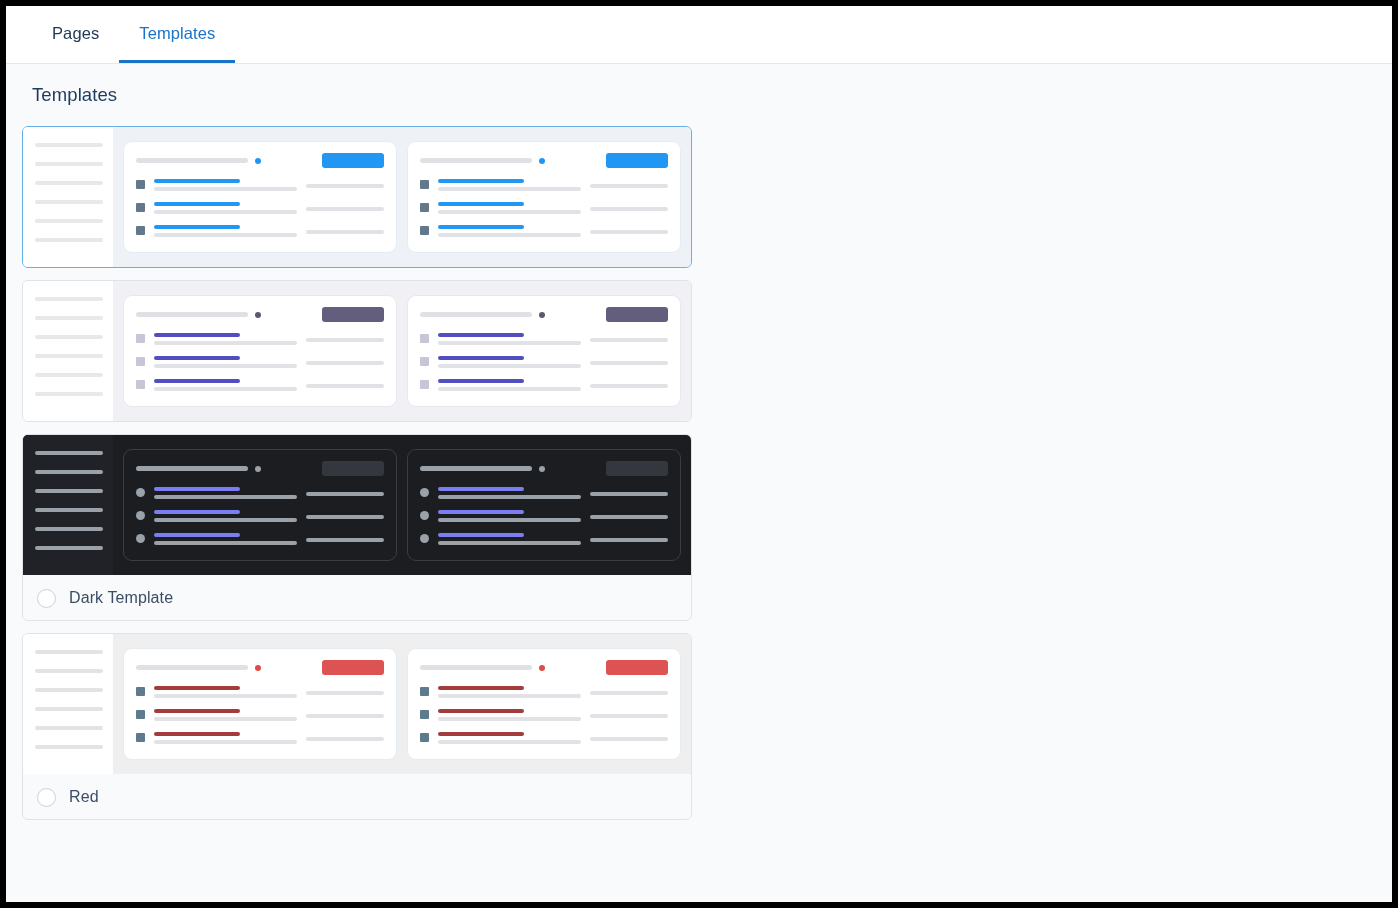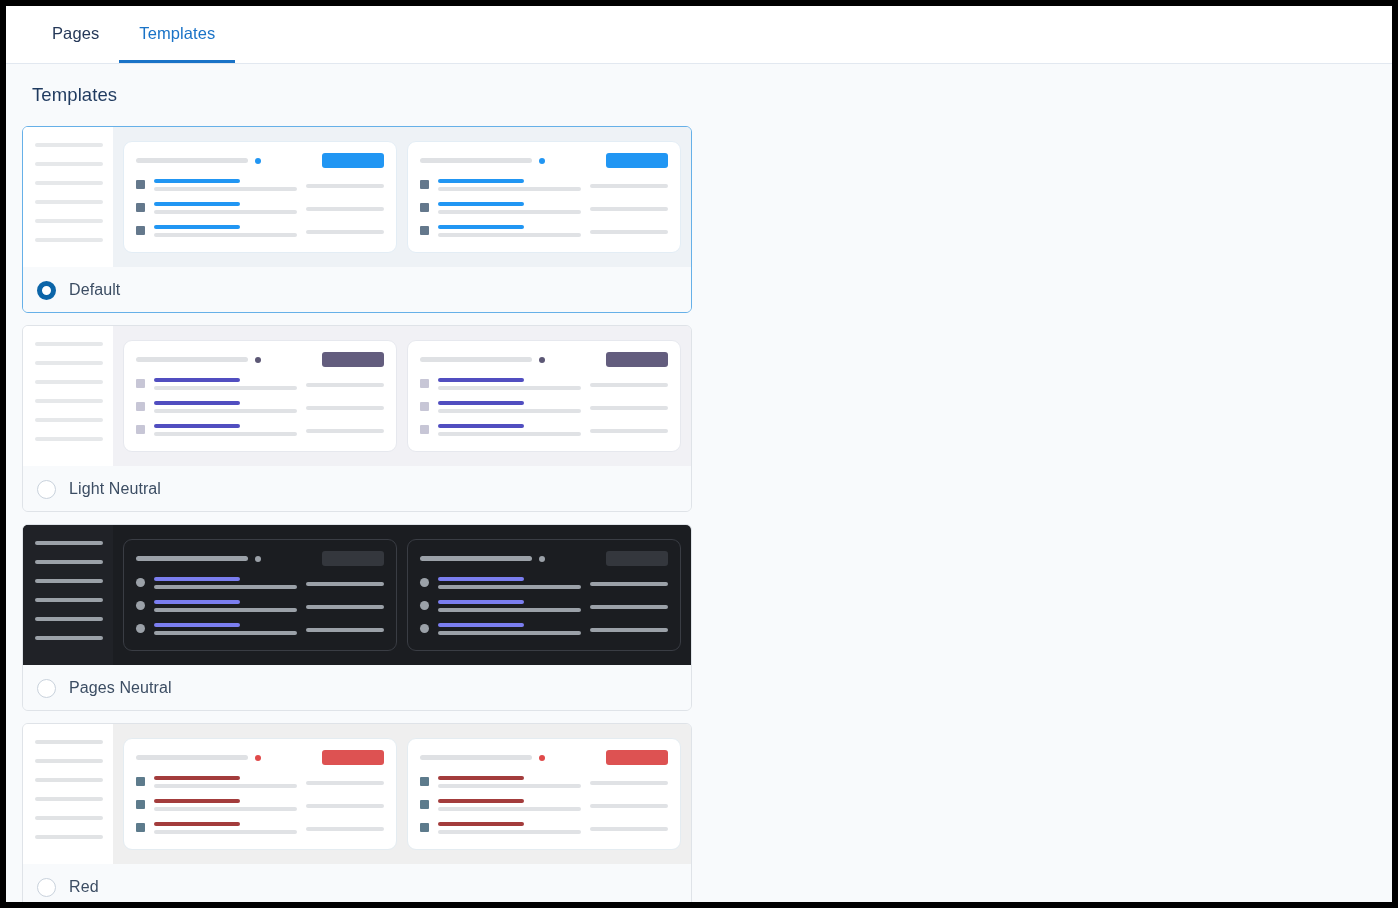--- a/index.html
+++ b/index.html
@@ -284,24 +284,20 @@
                     <div class="pv-sub" style="background:#e0e2e5"></div>
                   </div>
                   <div class="pv-right">
                     <div class="ln" style="background:#e0e2e5;margin-top:5px"></div>
                   </div>
                 </div>
               </div>
             </div>
           </div>
         </div>
-        <div class="card-foot">
-          <div class="radio checked"></div>
-          <div class="card-label">Default</div>
-        </div>
       </div>
       <div class="card">
         <div class="preview" style="background:#f1f1f5">
           <div class="pv-side" style="background:#ffffff">
             <div class="ln" style="background:#e6e8ea"></div>
             <div class="ln" style="background:#e6e8ea"></div>
             <div class="ln" style="background:#e6e8ea"></div>
             <div class="ln" style="background:#e6e8ea"></div>
             <div class="ln" style="background:#e6e8ea"></div>
             <div class="ln" style="background:#e6e8ea"></div>
@@ -383,24 +379,20 @@
                     <div class="pv-link" style="background:#514ec0"></div>
                     <div class="pv-sub" style="background:#e0e2e5"></div>
                   </div>
                   <div class="pv-right">
                     <div class="ln" style="background:#e0e2e5;margin-top:5px"></div>
                   </div>
                 </div>
               </div>
             </div>
           </div>
-        </div>
-        <div class="card-foot">
-          <div class="radio"></div>
-          <div class="card-label">Light Neutral</div>
         </div>
       </div>
       <div class="card">
         <div class="preview" style="background:#1b1d21">
           <div class="pv-side" style="background:#202227">
             <div class="ln" style="background:#9ba1a8"></div>
             <div class="ln" style="background:#9ba1a8"></div>
             <div class="ln" style="background:#9ba1a8"></div>
             <div class="ln" style="background:#9ba1a8"></div>
             <div class="ln" style="background:#9ba1a8"></div>
@@ -486,21 +478,21 @@
                   <div class="pv-right">
                     <div class="ln" style="background:#9ba1a8;margin-top:5px"></div>
                   </div>
                 </div>
               </div>
             </div>
           </div>
         </div>
         <div class="card-foot">
           <div class="radio"></div>
-          <div class="card-label">Pages Neutral</div>
+          <div class="card-label">Dark Template</div>
         </div>
       </div>
       <div class="card">
         <div class="preview" style="background:#efefef">
           <div class="pv-side" style="background:#ffffff">
             <div class="ln" style="background:#e1e3e5"></div>
             <div class="ln" style="background:#e1e3e5"></div>
             <div class="ln" style="background:#e1e3e5"></div>
             <div class="ln" style="background:#e1e3e5"></div>
             <div class="ln" style="background:#e1e3e5"></div>

